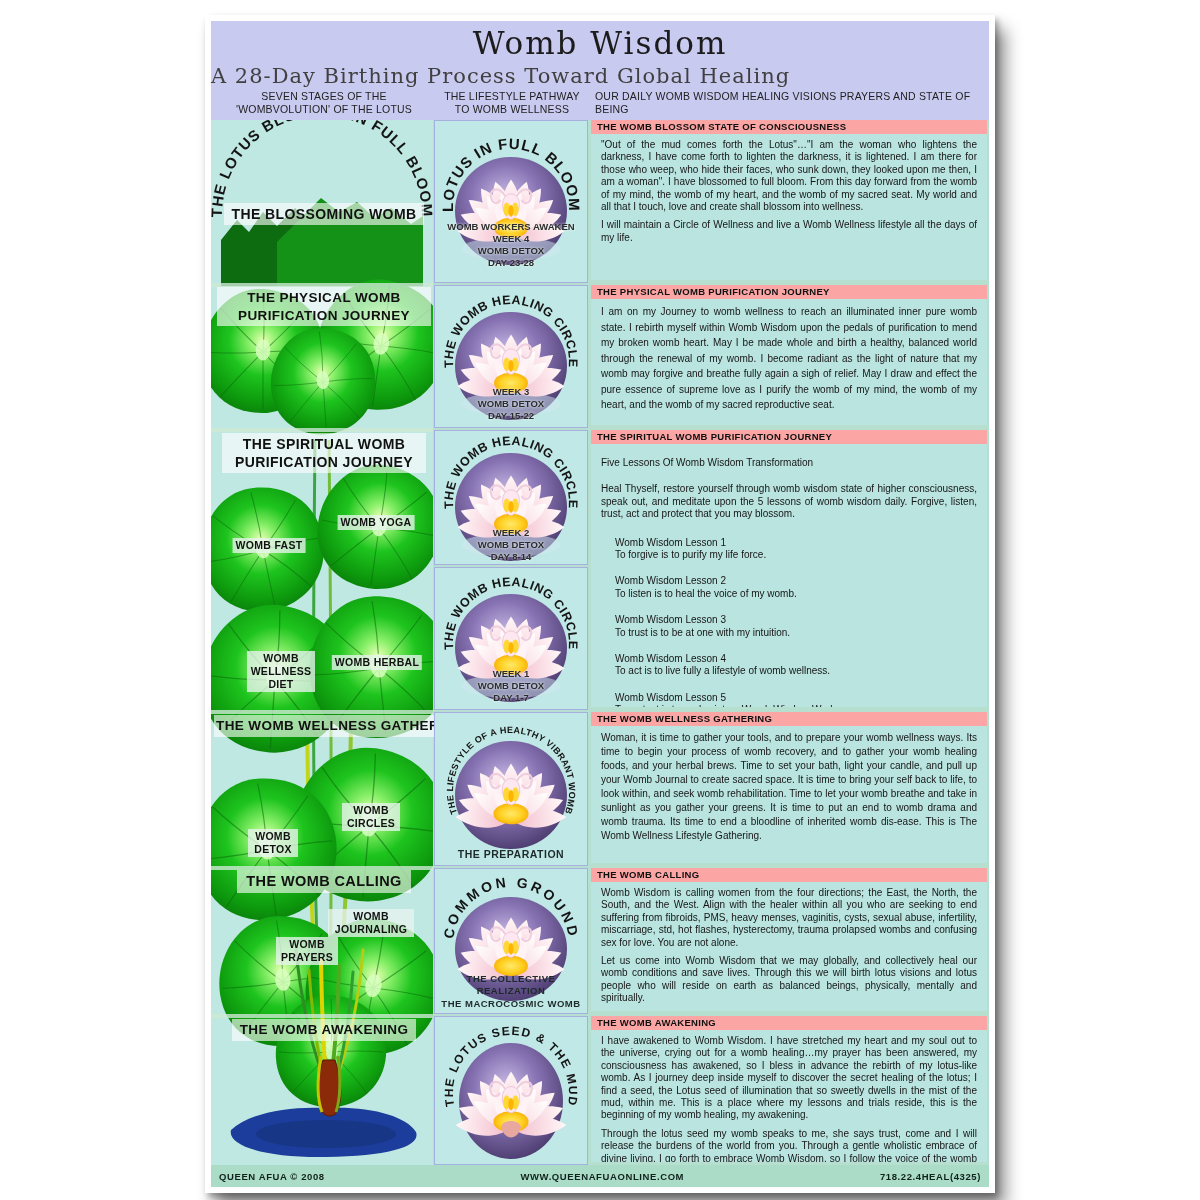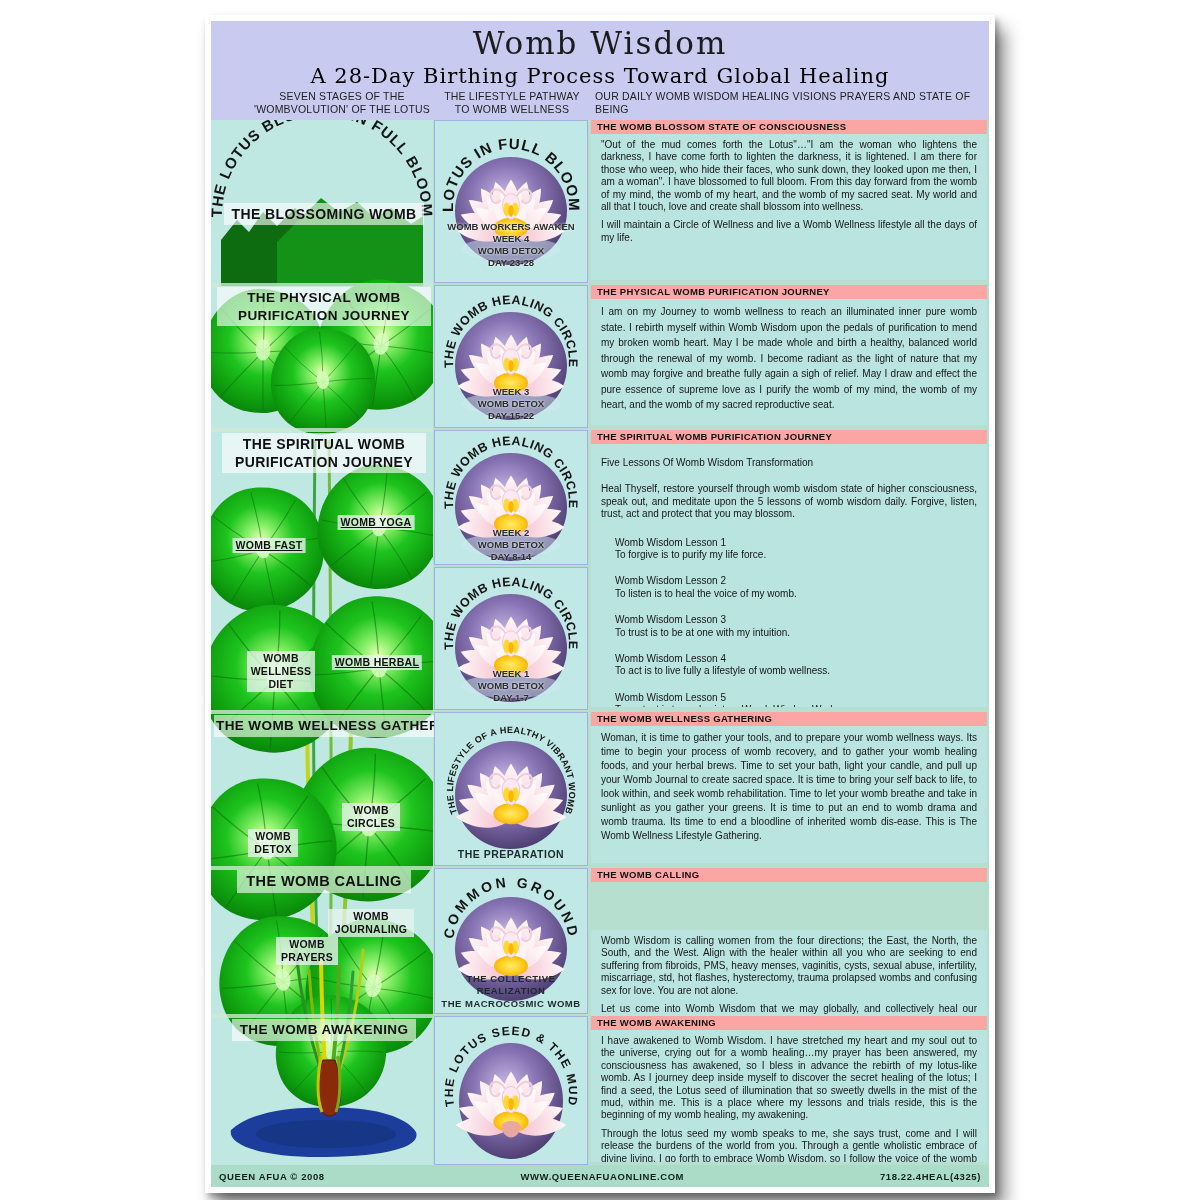--- a/index.html
+++ b/index.html
@@ -6,34 +6,34 @@
   .canvas{position:relative;width:1200px;height:1200px;background:#ffffff;overflow:hidden;
           font-family:"Liberation Sans",sans-serif;padding-left:12px;}
   .poster{position:absolute;left:205px;top:15px;width:778px;height:1166px;background:#ffffff;
           padding:6px;box-shadow:10px 14px 16px rgba(0,0,0,.45),3px 4px 6px rgba(0,0,0,.3);}
   .inner{position:relative;width:778px;height:1166px;background:#b7dfcf;}
 
   
   .hdr{position:absolute;left:0;top:0;width:778px;height:99px;background:#c9caf0;}
   .hdr-title{position:absolute;left:0;top:4px;width:100%;text-align:center;
              font-family:"DejaVu Serif",serif;font-size:31px;letter-spacing:2px;color:#1c1c1c;}
-  .hdr-sub{position:absolute;left:0;top:43px;width:100%;text-align:center;
-           font-family:"DejaVu Serif",serif;font-size:21px;letter-spacing:1px;color:#000000;}
+  .hdr-sub{position:absolute;left:0;top:43px;width:100%;text-align:left;
+           font-family:"DejaVu Serif",serif;font-size:21px;letter-spacing:1px;color:#404040;}
   .colhdr{position:absolute;bottom:4px;font-size:10.5px;line-height:1.25;color:#222;
           text-align:center;letter-spacing:.2px;}
 
   
   .leftcol{position:absolute;left:0;top:99px;width:222px;height:1045px;background:#bfe8e2;}
   .sep{position:absolute;width:222px;height:4px;background:rgba(205,232,212,.8);}
   .banner{position:absolute;background:rgba(255,255,255,.62);color:#111;text-align:center;
           font-size:13.5px;font-weight:bold;letter-spacing:.4px;line-height:1.3;padding:2px 2px;}
   .leaf-lbl{position:absolute;transform:translateX(-50%);background:rgba(232,244,238,.78);
             color:#111;font-size:10.5px;font-weight:bold;text-align:center;line-height:1.25;
             padding:1px 3px;letter-spacing:.3px;}
-  .nowrap{white-space:nowrap;text-decoration:underline;}
+  .nowrap{white-space:nowrap;}
 
   
   .mid-cell{position:absolute;left:223px;width:154px;background:#c0e8e6;border:1px solid #a6b0e0;
             box-sizing:border-box;}
   .circle-wrap{position:relative;width:152px;margin:0 auto;}
   .arc-t{fill:#141414;font-family:"Liberation Sans",sans-serif;font-weight:bold;}
   .arc-lg{font-size:15px;letter-spacing:1px;}
   .arc-md{font-size:12.5px;letter-spacing:.6px;}
   .arc-sm{font-size:9px;letter-spacing:.4px;}
   .arc-sp{font-size:14px;letter-spacing:3px;}
@@ -147,21 +147,21 @@
   </defs>
 </svg>
 
 <div class="canvas">
   <div class="poster">
     <div class="inner">
 
       <div class="hdr">
         <div class="hdr-title">Womb Wisdom</div>
         <div class="hdr-sub">A 28-Day Birthing Process Toward Global Healing</div>
-        <div class="colhdr" style="left:24px;width:214px;">
+        <div class="colhdr" style="left:6px;width:214px;">
           <div>SEVEN STAGES OF THE</div>
           <div>'WOMBVOLUTION' OF THE LOTUS</div>
         </div>
         <div class="colhdr" style="left:222px;width:158px;">
           <div>THE LIFESTYLE PATHWAY</div>
           <div>TO WOMB WELLNESS</div>
         </div>
         <div class="colhdr" style="left:384px;width:392px;text-align:left;">OUR DAILY WOMB WISDOM HEALING VISIONS PRAYERS AND STATE OF BEING</div>
       </div>
 
@@ -397,21 +397,21 @@
 
       <div class="block" style="top:691px;height:151px;">
         <div class="block-title">THE WOMB WELLNESS GATHERING</div>
         <div class="block-body" style="height:137px;line-height:1.4;">
           <p>Woman, it is time to gather your tools, and to prepare your womb wellness ways. Its time to begin your process of womb recovery, and to gather your womb healing foods, and your herbal brews. Time to set your bath, light your candle, and pull up your Womb Journal to create sacred space. It is time to bring your self back to life, to look within, and seek womb rehabilitation. Time to let your womb breathe and take in sunlight as you gather your greens.  It is time to put an end to womb drama and womb trauma. Its time to end a bloodline of inherited womb dis-ease. This is The Womb Wellness Lifestyle Gathering.</p>
         </div>
       </div>
 
       <div class="block" style="top:847px;height:143px;">
         <div class="block-title">THE WOMB CALLING</div>
-        <div class="block-body" style="height:129px;margin-top:48px;">
+        <div class="block-body" style="height:129px;">
           <p>Womb Wisdom is calling women from the four directions; the East, the North, the South, and the West. Align with the healer within all you who are seeking to end suffering from fibroids, PMS, heavy menses, vaginitis, cysts, sexual abuse, infertility, miscarriage, std, hot flashes, hysterectomy, trauma prolapsed wombs and confusing sex for love. You are not alone.</p>
           <p>Let us come into Womb Wisdom that we may globally, and collectively heal our womb conditions and save lives. Through this we will birth lotus visions and lotus people who will reside on earth as balanced beings, physically, mentally and spiritually.</p>
         </div>
       </div>
 
       <div class="block" style="top:995px;height:146px;">
         <div class="block-title">THE WOMB AWAKENING</div>
         <div class="block-body" style="height:132px;">
           <p>I have awakened to Womb Wisdom. I have stretched my heart and my soul out to the universe, crying out for a womb healing…my prayer has been answered, my consciousness has awakened, so I bless in advance the rebirth of my lotus-like womb. As I journey deep inside myself to discover the secret healing of the lotus; I find a seed, the Lotus seed of illumination that so sweetly dwells in the mist of the mud, within me. This is a place where my lessons and trials reside, this is the beginning of my womb healing, my awakening.</p>
           <p>Through the lotus seed my womb speaks to me, she says trust, come and I will release the burdens of the world from you. Through a gentle wholistic embrace of divine living. I go forth to embrace Womb Wisdom, so I follow the voice of the womb to help me reach my full bloom.</p>

